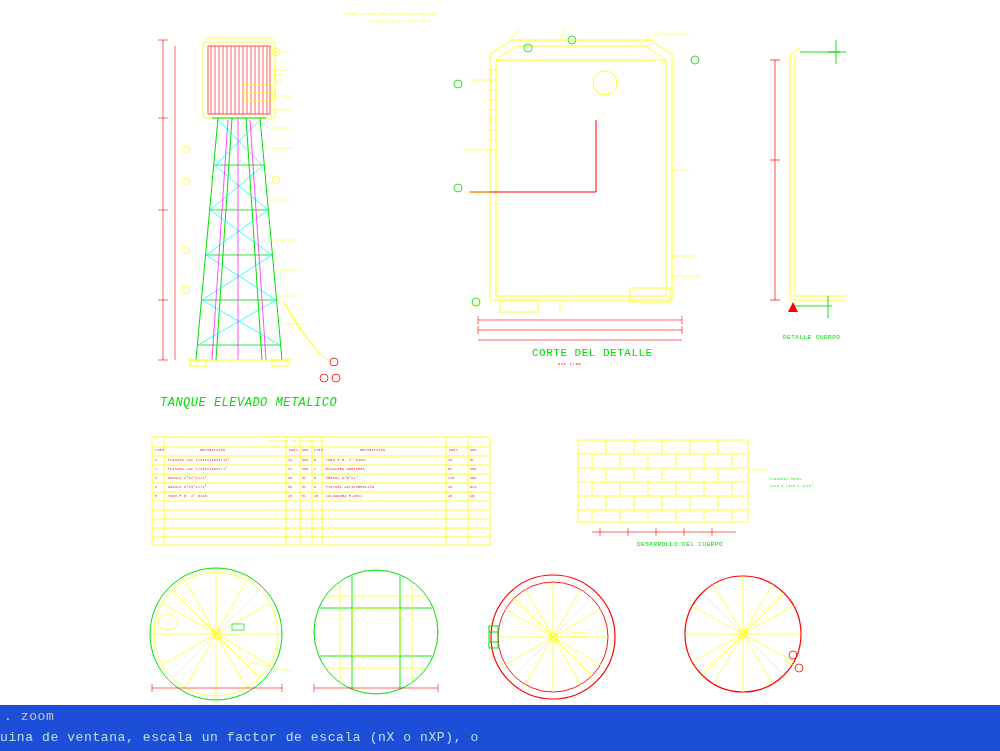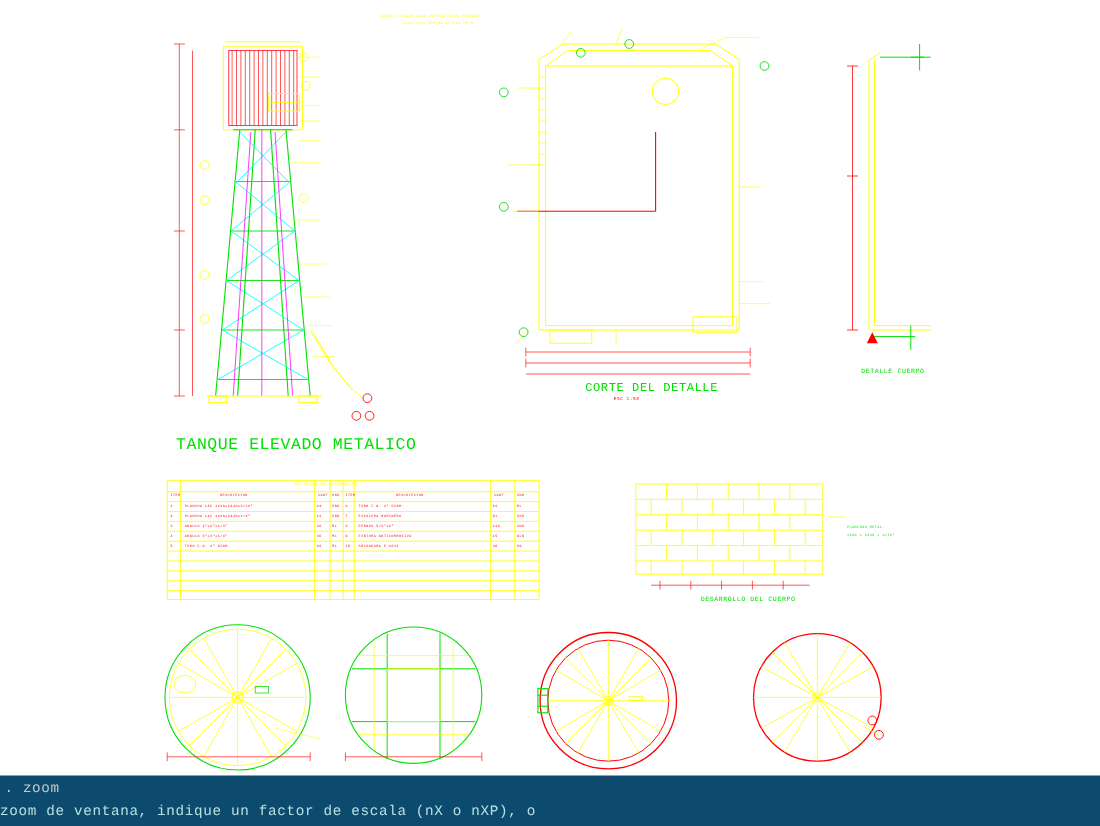--- a/index.html
+++ b/index.html
@@ -7,21 +7,21 @@
   #root{position:relative;width:1000px;height:751px;background:#ffffff;}
   .cad{position:absolute;left:0;top:0;width:1000px;height:751px;}
   .lbl{position:absolute;font-family:"Liberation Mono",monospace;white-space:nowrap;letter-spacing:.5px;}
   .g{color:#00e000;}
   .y{color:#ffff00;}
   .r{color:#ff0000;}
   .ttl{font-size:10px;}
   .tiny{font-size:4px;}
   .micro{font-size:3px;}
   
-  #console{position:absolute;left:0;bottom:0;width:1000px;height:46px;background:#0c4a6e;color:#a8d8d8;}
+  #console{position:absolute;left:0;bottom:0;width:1000px;height:46px;background:#1d4ed8;color:#a8d8d8;}
   #console .line{position:absolute;font-family:"Liberation Mono",monospace;font-size:13px;letter-spacing:.6px;}
   #zoomline{left:4px;top:4px;color:#c8c8c8;}
   #cmdline{left:0px;top:25px;color:#b9e0e0;}
 </style>
 </head>
 <body>
 
 <div id="root">
 
   <svg class="cad" viewBox="0 0 1000 751">
@@ -398,21 +398,21 @@
         <path d="M784,660 L798,668"></path>
       </g>
       <circle cx="793" cy="655" r="4" fill="none" stroke="#ff0000" stroke-width="0.8"></circle>
       <circle cx="799" cy="668" r="4" fill="none" stroke="#ff0000" stroke-width="0.8"></circle>
     </g>
   </svg>
 
   <div class="lbl y micro" style="left:344px;top:13px;">TANQUE ELEVADO AGUA DOMICILIARIA MEDIANA</div>
   <div class="lbl y micro" style="left:366px;top:20px;">CAPACIDAD 100 M3 ALTURA 20 M</div>
 
-  <div class="lbl g ttl" style="left:160px;top:396px;font-size:15px;">TANQUE  ELEVADO   METALICO</div>
+  <div class="lbl g ttl" style="left:160px;top:396px;font-size:12px;font-style:italic;">TANQUE  ELEVADO   METALICO</div>
 
   <div class="lbl g ttl" style="left:532px;top:347px;font-size:11px;">CORTE  DEL  DETALLE</div>
   <div class="lbl r tiny" style="left:558px;top:362px;">ESC      1:50</div>
 
   <div class="lbl g tiny" style="left:783px;top:334px;font-size:6px;">DETALLE CUERPO</div>
 
   <div class="lbl g tiny" style="left:637px;top:541px;font-size:6px;">DESARROLLO DEL CUERPO</div>
   <div class="lbl g micro" style="left:770px;top:478px;">PLANCHAS METAL.</div>
   <div class="lbl g micro" style="left:770px;top:485px;">1220 x 2440 x 3/16"</div>
 
@@ -473,15 +473,15 @@
       <div class="lbl r" style="left: 448px; top: 486px; font-size: 3px;">15</div>
       <div class="lbl r" style="left: 470px; top: 486px; font-size: 3px;">GLN</div>
       <div class="lbl r" style="left: 314px; top: 495px; font-size: 3px;">10</div>
       <div class="lbl r" style="left: 326px; top: 495px; font-size: 3px;">SOLDADURA E-6011</div>
       <div class="lbl r" style="left: 448px; top: 495px; font-size: 3px;">40</div>
       <div class="lbl r" style="left: 470px; top: 495px; font-size: 3px;">KG</div>
     </div>
 
   <div id="console">
     <div class="line" id="zoomline">. zoom</div>
-    <div class="line" id="cmdline">zoom de ventana, indique un factor de escala (nX o nXP), o</div>
+    <div class="line" id="cmdline">uina de ventana, escala un factor de escala (nX o nXP), o</div>
   </div>
 </div>
 
 </body></html>

